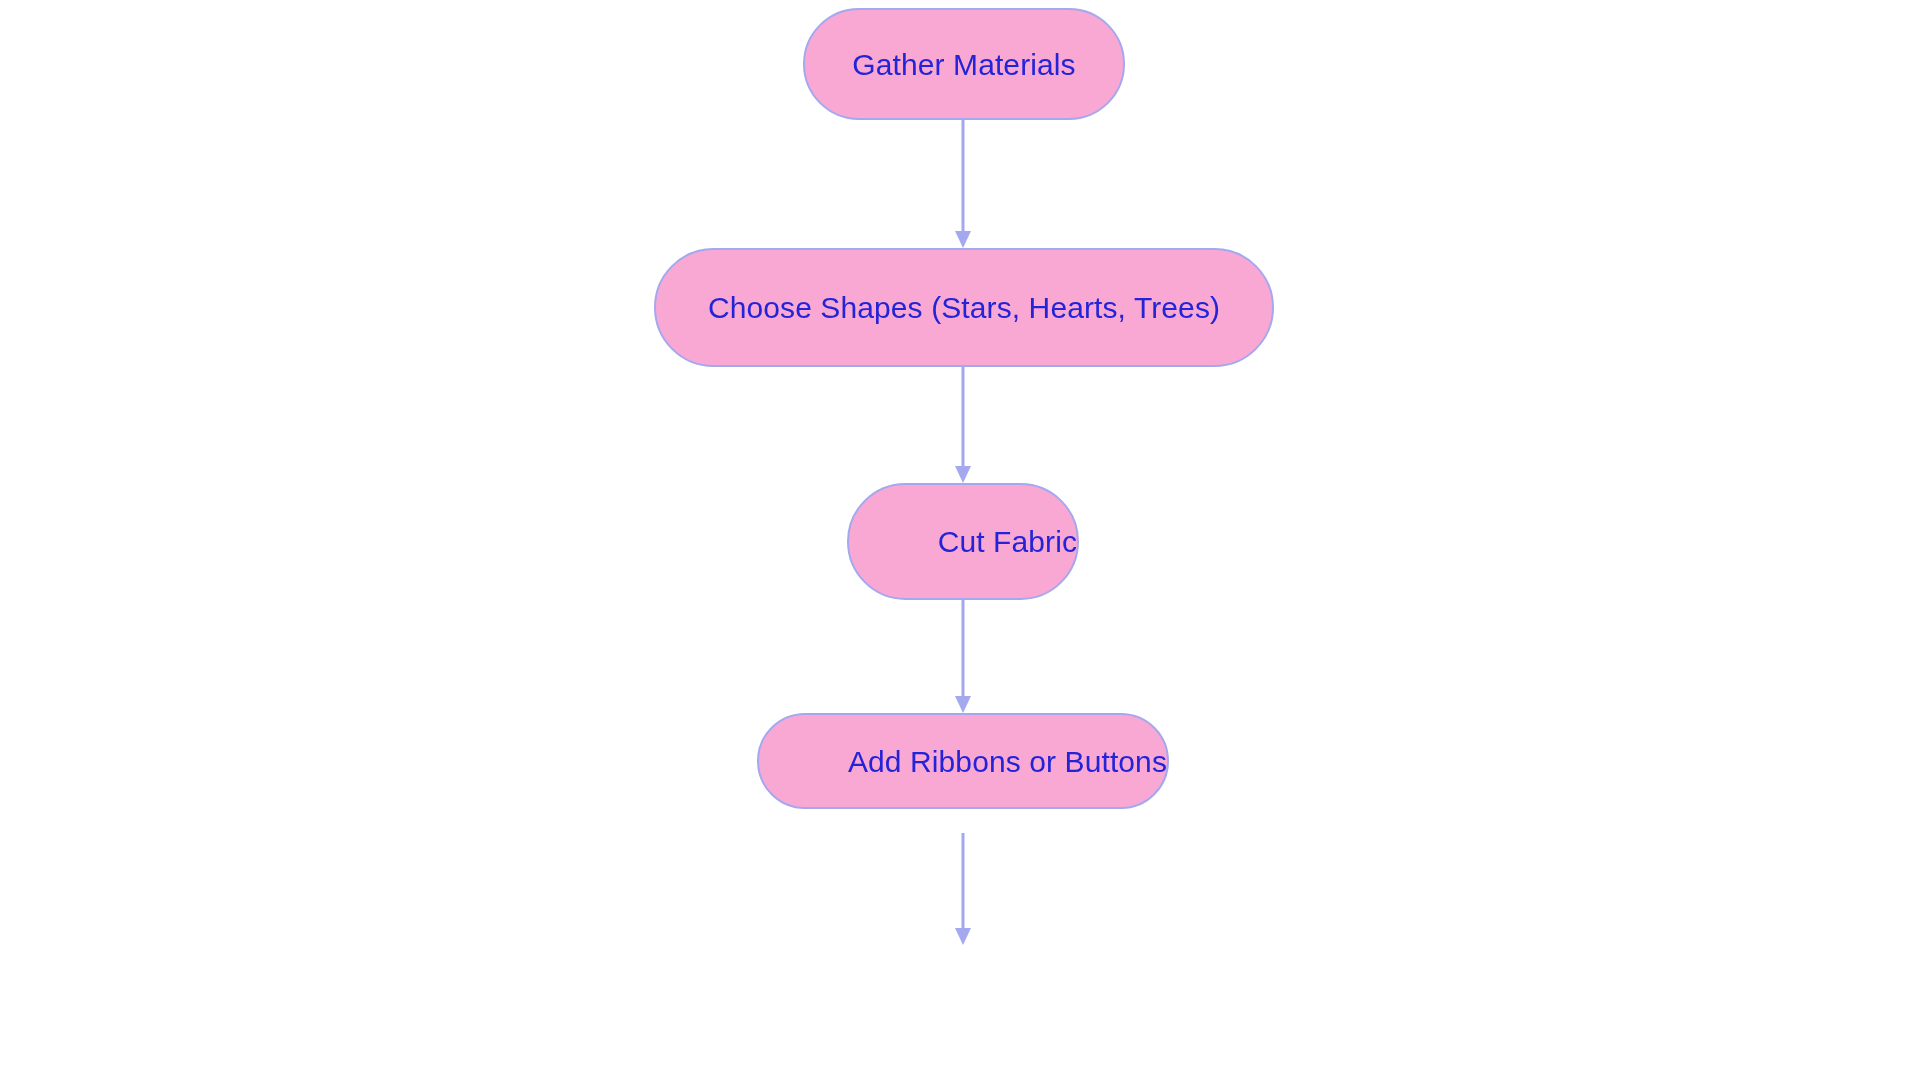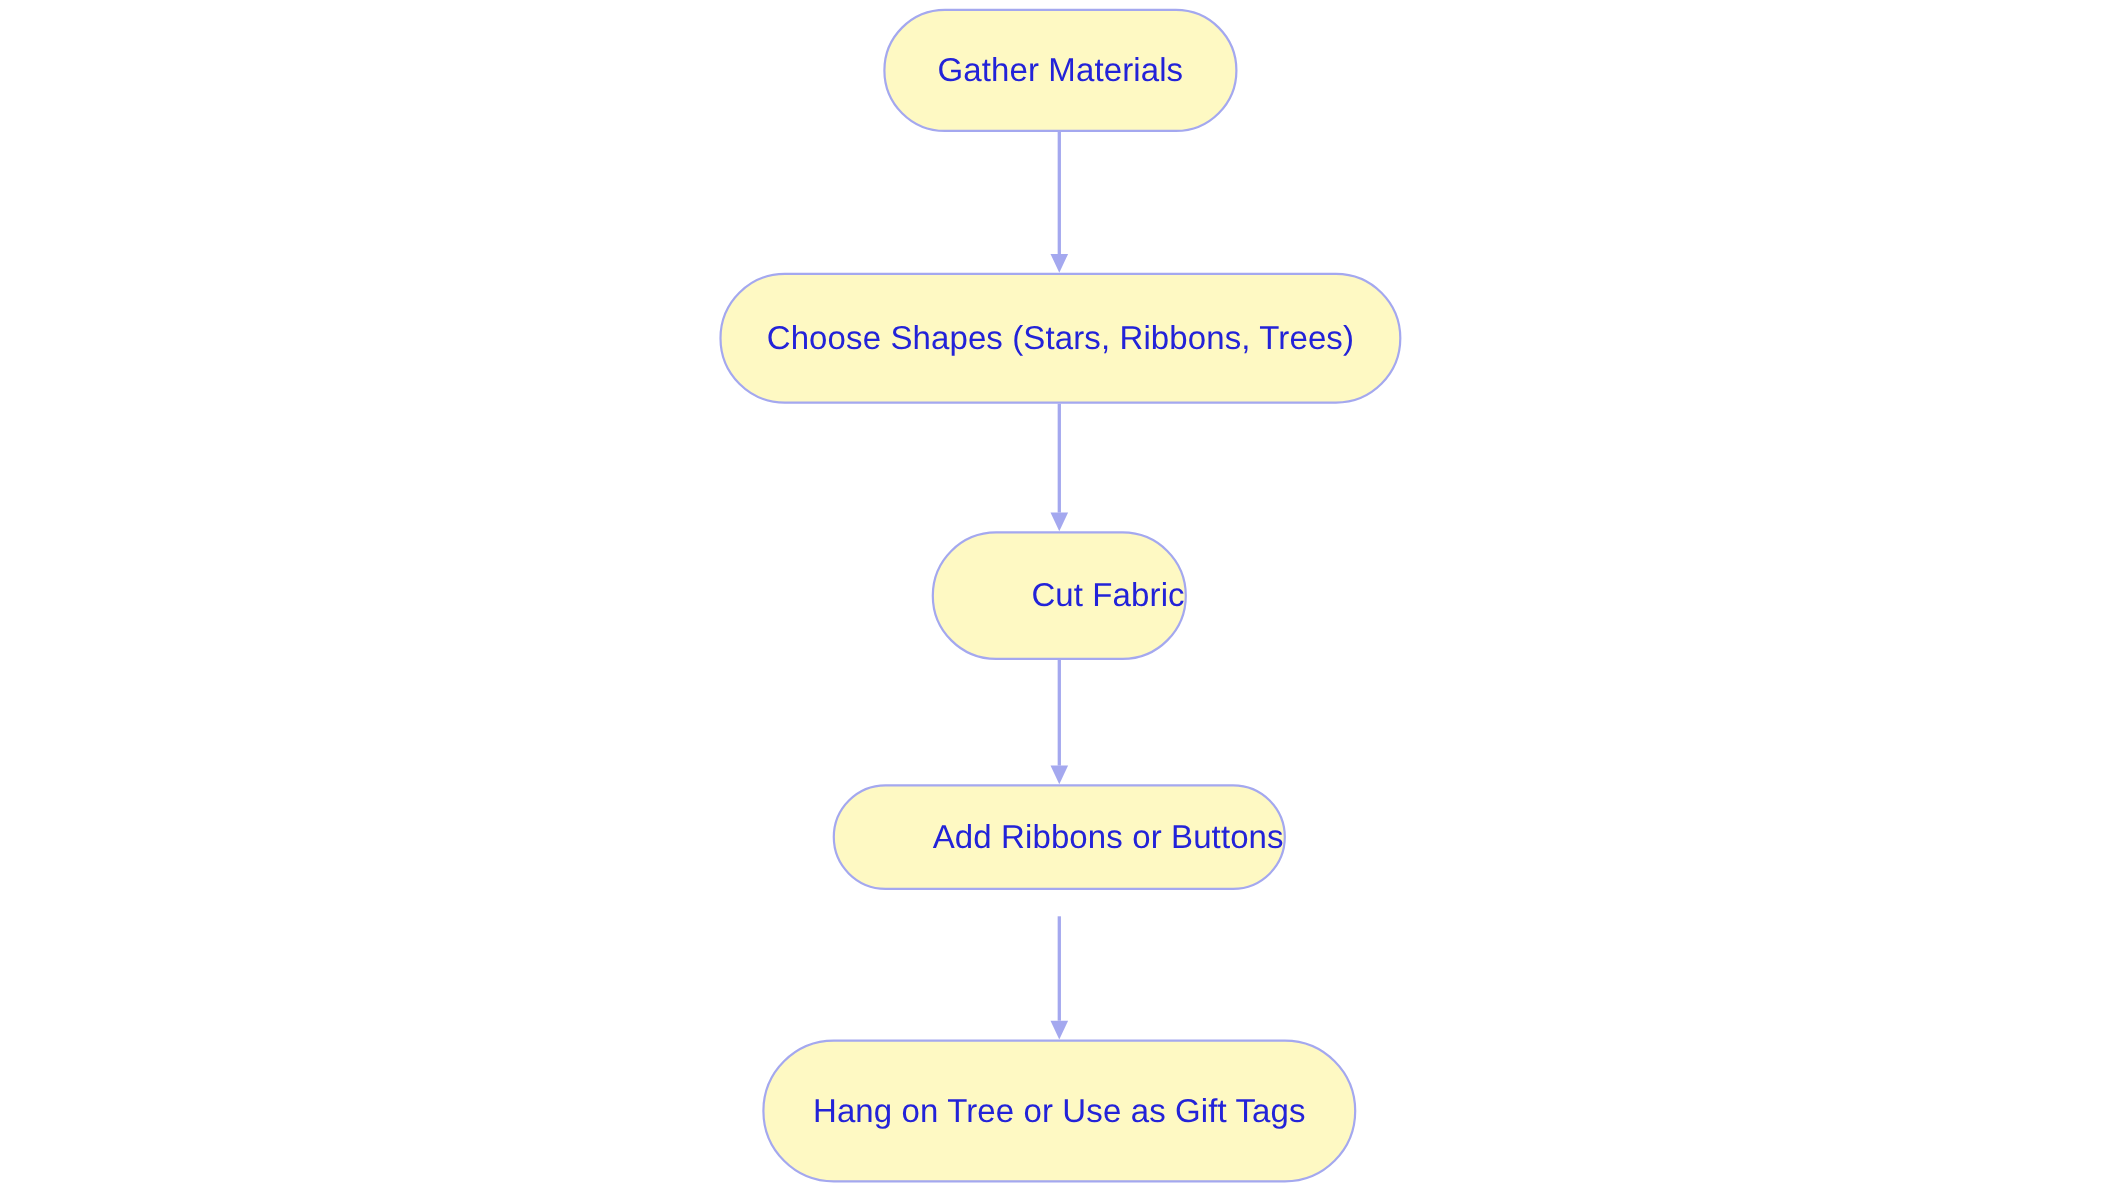--- a/index.html
+++ b/index.html
@@ -30,21 +30,21 @@
     display: block;
   }
 
   
   .node {
     position: absolute;
     box-sizing: border-box;
     display: flex;
     align-items: center;
     justify-content: center;
-    background: #fef9c3;
+    background: #f9a8d4;
     border: 2px solid #a4a8ef;
     border-radius: 9999px;
     z-index: 2;
   }
   .node-label {
     color: #2323d8;
     font-family: "Liberation Sans", sans-serif;
     font-size: 30px;
     font-weight: 400;
     line-height: 1.1;
@@ -87,28 +87,25 @@
       <line x1="963" y1="833" x2="963" y2="928" stroke="#a4a8ef" stroke-width="3"></line>
       <polygon points="955,928 971,928 963,945" fill="#a4a8ef"></polygon>
     </g>
   </svg>
 
   <div class="node" id="node-0">
     <span class="node-label">Gather Materials</span>
   </div>
 
   <div class="node" id="node-1">
-    <span class="node-label">Choose Shapes (Stars, Ribbons, Trees)</span>
+    <span class="node-label">Choose Shapes (Stars, Hearts, Trees)</span>
   </div>
 
   <div class="node" id="node-2">
     <span class="node-label">Cut Fabric</span>
   </div>
 
   <div class="node" id="node-3">
     <span class="node-label">Add Ribbons or Buttons</span>
   </div>
 
-  <div class="node" id="node-4">
-    <span class="node-label">Hang on Tree or Use as Gift Tags</span>
-  </div>
 
 </div>
 
 </body></html>

